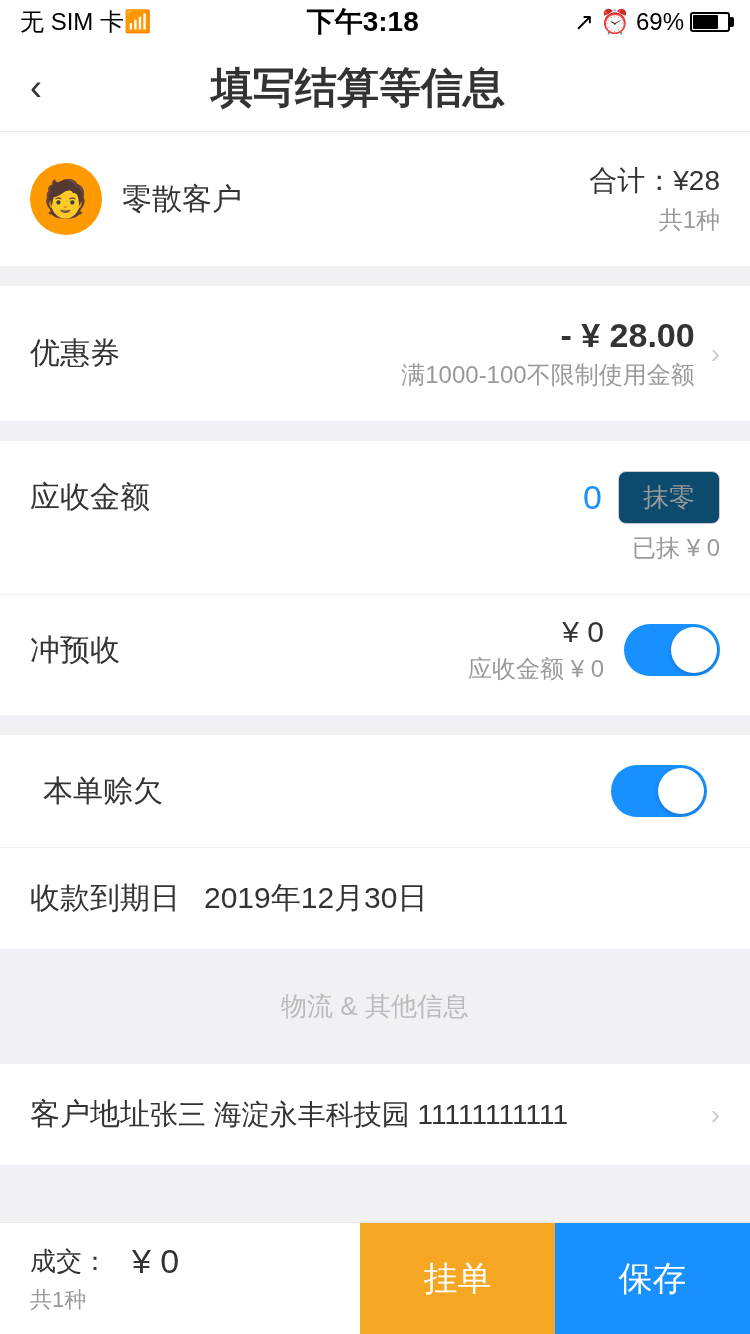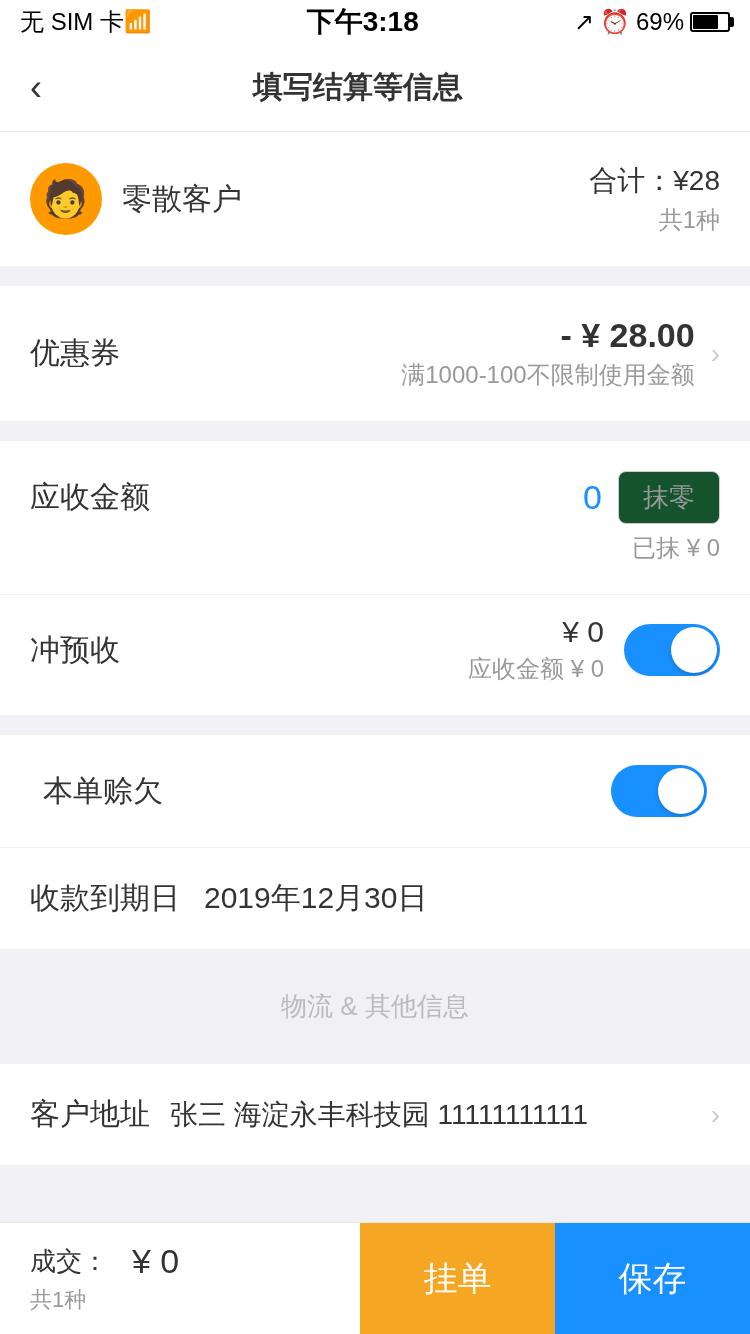--- a/index.html
+++ b/index.html
@@ -55,21 +55,21 @@
     .nav-back {
       font-size: 36px;
       color: #333;
       cursor: pointer;
       padding: 10px;
       margin-left: -10px;
     }
     .nav-title {
       flex: 1;
       text-align: center;
-      font-size: 30px;
+      font-size: 42px;
       font-weight: 600;
       color: #333;
     }
     .nav-spacer { width: 56px; }
 
     
     .content {
       flex: 1;
       padding-bottom: 120px;
     }
@@ -176,21 +176,21 @@
       font-weight: 500;
       min-width: 40px;
       text-align: right;
     }
     .round-zero-btn {
       border: 1px solid #ccc;
       border-radius: 8px;
       padding: 8px 24px;
       font-size: 26px;
       color: #999;
-      background: #14532d;
+      background: #0c4a6e;
       cursor: pointer;
     }
     .already-zeroed {
       font-size: 24px;
       color: #999;
       text-align: right;
       padding-bottom: 20px;
     }
 
     
@@ -264,21 +264,21 @@
     }
 
     
     .address-section {
       background: #fff;
       padding: 30px 30px;
       display: flex;
       align-items: center;
       justify-content: space-between;
     }
-    .address-label { font-size: 30px; color: #333; flex-shrink: 0; margin-right: 20px; }
+    .address-label { font-size: 30px; color: #333; flex-shrink: 0; }
     .address-value { font-size: 28px; color: #333; flex: 1; }
     .address-chevron { color: #ccc; font-size: 28px; }
 
     
     .bottom-gray {
       background: #f0f0f5;
       height: 200px;
     }
 
     

